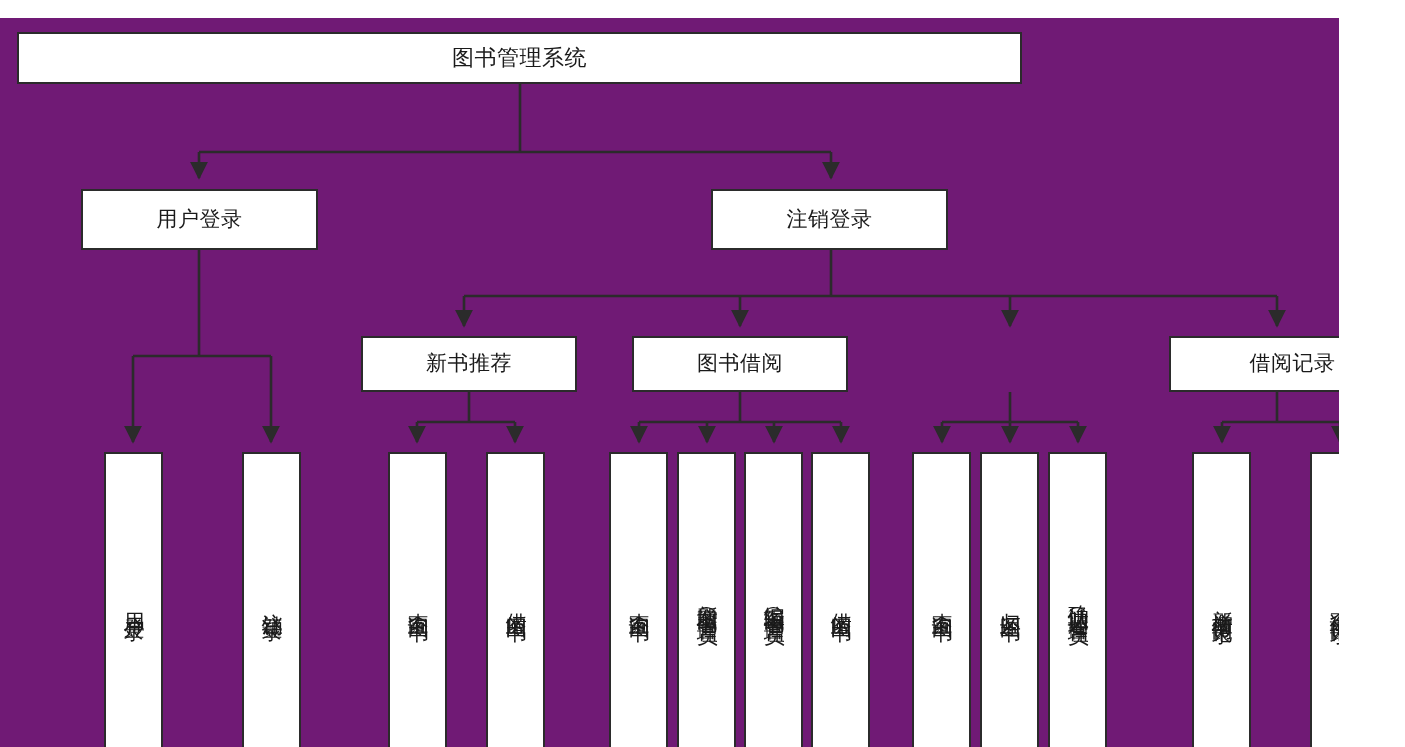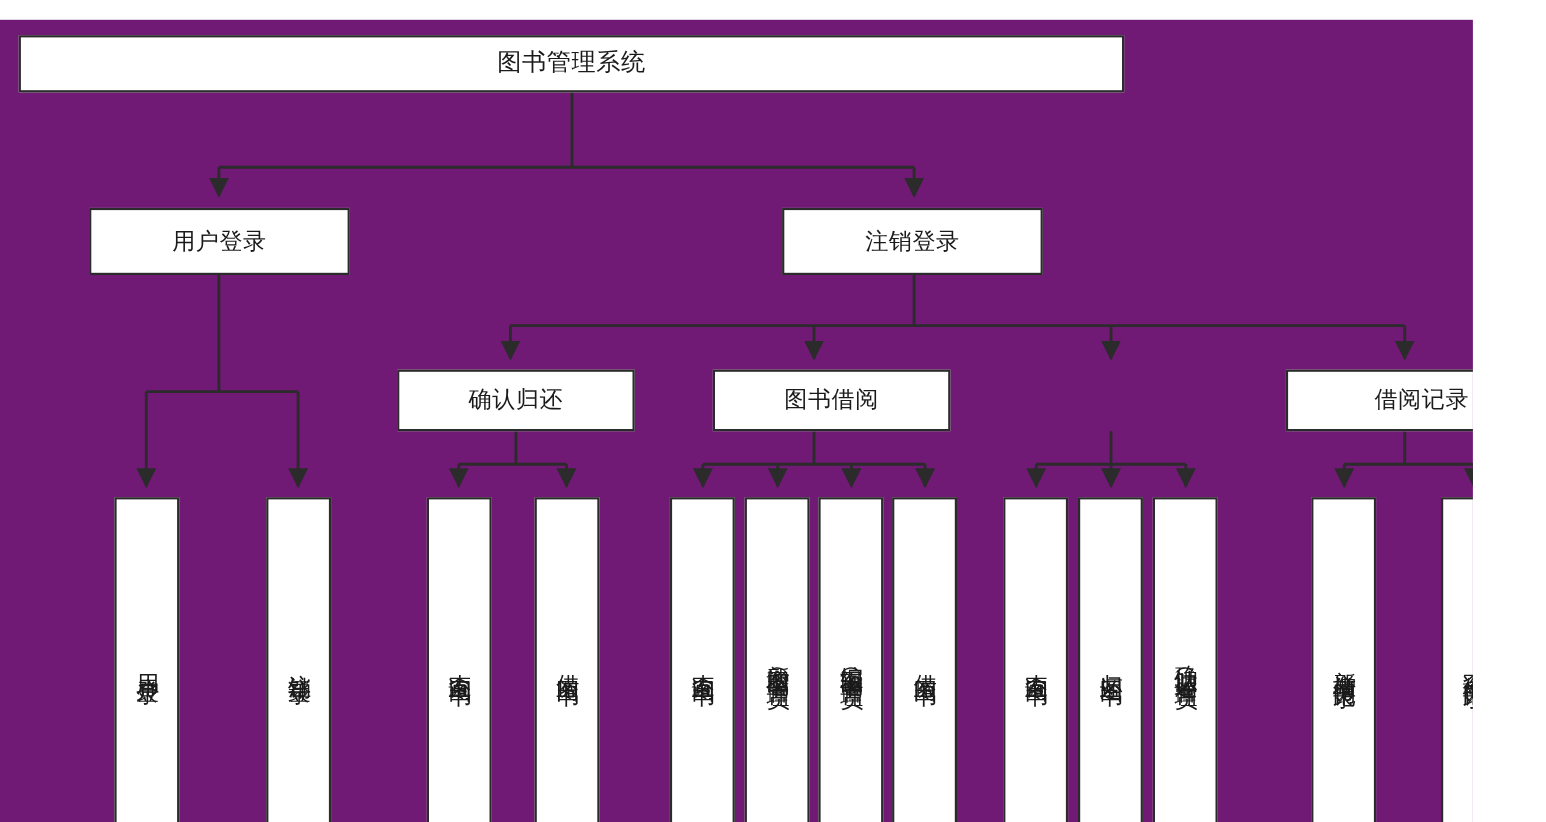--- a/index.html
+++ b/index.html
@@ -136,24 +136,24 @@
 
   <div class="node horiz" style="left:81px; top:171px; width:237px; height:61px;">
     <span class="label">用户登录</span>
   </div>
 
   <div class="node horiz" style="left:711px; top:171px; width:237px; height:61px;">
     <span class="label">注销登录</span>
   </div>
 
   <div class="node horiz" style="left:361px; top:318px; width:216px; height:56px;">
-    <span class="label">确认归还</span>
-  </div>
-
-  <div class="node horiz" style="left:648px; top:318px; width:216px; height:56px;justify-content:center;">
+    <span class="label">新书推荐</span>
+  </div>
+
+  <div class="node horiz" style="left:632px; top:318px; width:216px; height:56px;justify-content:center;">
     <span class="label">图书借阅</span>
   </div>
 
 
   <div class="node horiz" style="left:1169px; top:318px; width:216px; height:56px;padding-left:31px;">
     <span class="label">借阅记录</span>
   </div>
 
   <div class="node vert" style="left:104px; top:434px; width:59px; height:299px;">
     <span class="label">用户登录</span>

